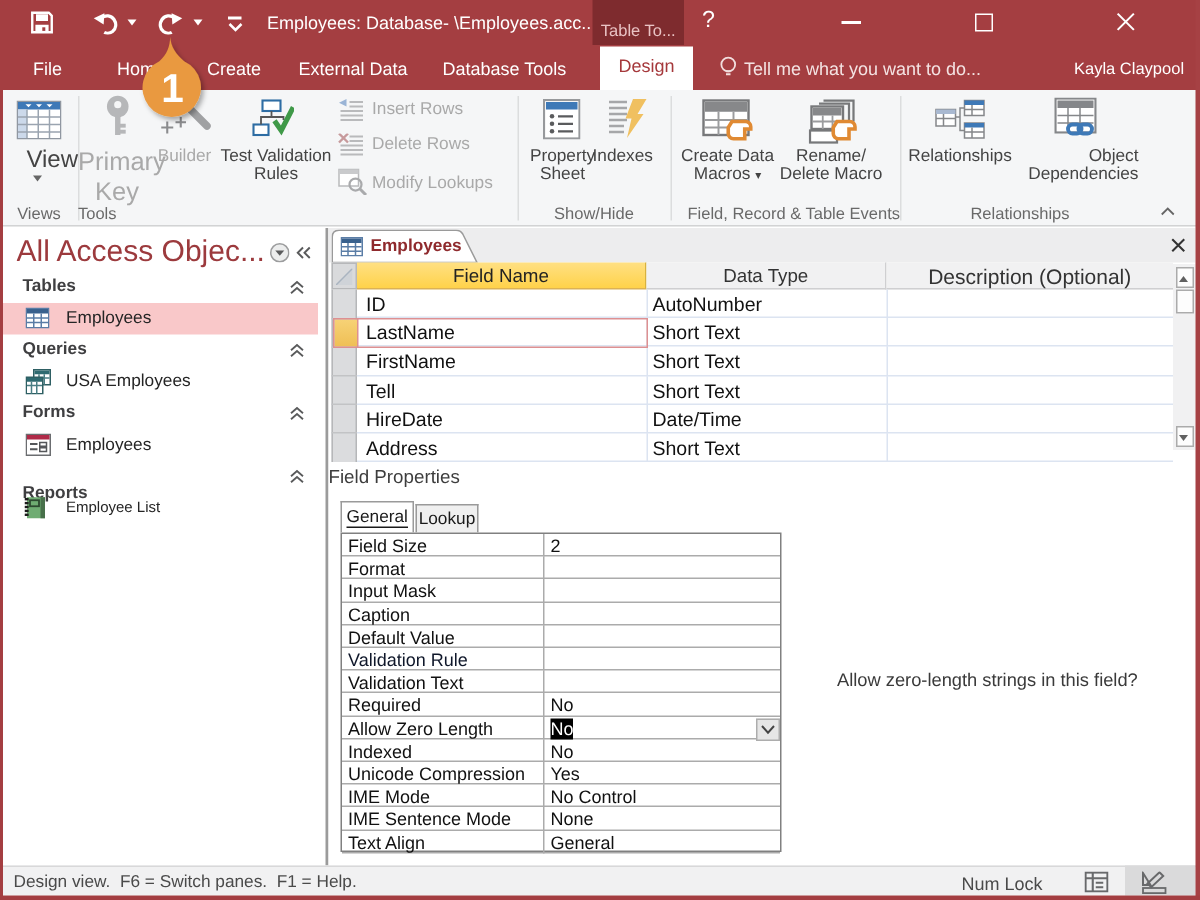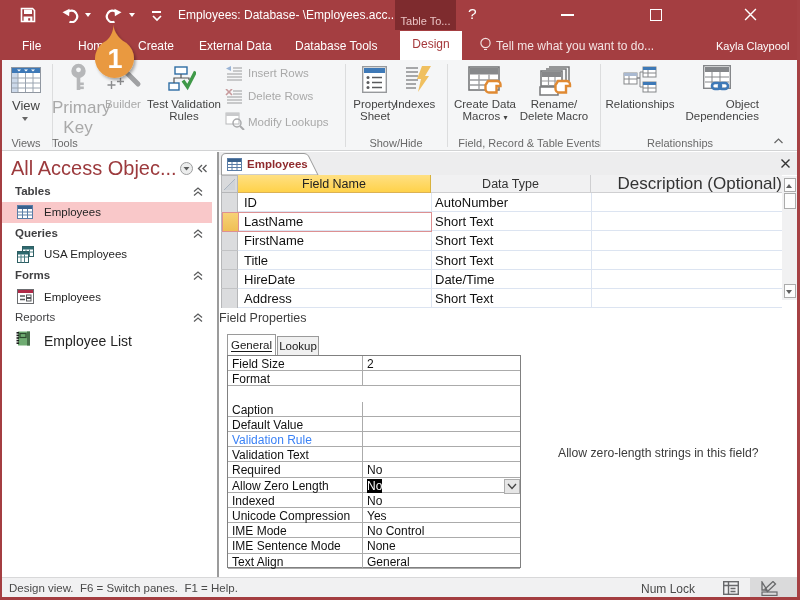--- a/index.html
+++ b/index.html
@@ -80,21 +80,21 @@
 <path d="M1 6 L5 2 L9 6" fill="none" stroke="#666" stroke-width="1.2"></path>
 </svg>
 
 <svg class="a" style="left:11px;top:67px" width="30" height="26" viewBox="0 0 30 26">
 <rect x="0.5" y="0.5" width="29" height="25" fill="#fff" stroke="#9097a1"></rect>
 <rect x="1" y="1" width="28" height="5" fill="#3e79b7"></rect>
 <path d="M6 2.5l2 2 2-2zM13 2.5l2 2 2-2zM20 2.5l2 2 2-2z" fill="#fff"></path>
 <rect x="1" y="6" width="6" height="19" fill="#ccd9ea"></rect>
 <path d="M7 6v19M14.5 6v19M22 6v19M1 11h28M1 16h28M1 21h28" stroke="#9aa4b0" stroke-width="1"></path>
 </svg>
-<div class="a" style="left:0;top:98px;width:52px;text-align:center;color:#444;font-size:13px">View</div>
+<div class="a" style="left:0;top:98px;width:52px;text-align:right;color:#444;font-size:16px">View</div>
 <div class="a" style="left:22px;top:117px;width:0;height:0;border-left:3.5px solid transparent;border-right:3.5px solid transparent;border-top:4px solid #666"></div>
 
 <svg class="a" style="left:68px;top:63px" width="22" height="28" viewBox="0 0 22 28">
 <circle cx="10.5" cy="8" r="7.2" fill="#b6b7b9"></circle>
 <circle cx="10.5" cy="6.8" r="2.4" fill="#f5f6f7"></circle>
 <rect x="8.7" y="14" width="3.6" height="13" fill="#b6b7b9"></rect>
 <rect x="12" y="19.5" width="3.8" height="2.6" fill="#b6b7b9"></rect>
 <rect x="12" y="23.5" width="3.8" height="2.6" fill="#b6b7b9"></rect>
 </svg>
 <div class="a" style="left:52px;top:98px;width:52px;text-align:center;color:#a9a9a9;font-size:17px">Primary<br>Key</div>
@@ -237,37 +237,37 @@
 </svg>
 <svg class="a" style="left:17px;top:289px" width="17" height="15" viewBox="0 0 17 15">
 <rect x="0.5" y="0.5" width="16" height="14" fill="#fff" stroke="#6b6d70"></rect>
 <rect x="1" y="1" width="15" height="3" fill="#b02a48"></rect>
 <path d="M3 7h5M3 10.5h5" stroke="#55575a" stroke-width="1.4"></path>
 <rect x="9.5" y="6" width="4.5" height="2.5" fill="none" stroke="#55575a"></rect>
 <rect x="9.5" y="9.5" width="4.5" height="2.5" fill="none" stroke="#55575a"></rect>
 </svg>
 <div class="a" style="left:44px;top:291px;color:#252525;font-size:11.5px">Employees</div>
 
-<div class="a" style="left:15px;top:311px;color:#3f3f41;font-size:11.5px;font-weight:normal">Reports</div>
+<div class="a" style="left:15px;top:323px;color:#3f3f41;font-size:11.5px;font-weight:bold">Reports</div>
 <svg class="a" style="left:193px;top:313px" width="10" height="10" viewBox="0 0 10 10">
 <path d="M1 4.5 L5 1 L9 4.5 M1 8.5 L5 5 L9 8.5" fill="none" stroke="#5a5b5c" stroke-width="1.2"></path>
 </svg>
 <svg class="a" style="left:16px;top:331px" width="15" height="15" viewBox="0 0 15 15">
 <rect x="2" y="0.5" width="12" height="14" fill="#6fac72"></rect>
 <rect x="11" y="0.5" width="3" height="14" fill="#47704a"></rect>
 <rect x="4" y="2.5" width="6" height="4" fill="none" stroke="#2d4a30" stroke-width="1.2"></rect>
 <g fill="#1c1c1c">
 <rect x="0.5" y="1" width="2.6" height="1.6"></rect>
         <rect x="0.5" y="3.6" width="2.6" height="1.6"></rect>
 <rect x="0.5" y="6.2" width="2.6" height="1.6"></rect>
         <rect x="0.5" y="8.8" width="2.6" height="1.6"></rect>
 <rect x="0.5" y="11.4" width="2.6" height="1.6"></rect>
 </g>
 </svg>
-<div class="a" style="left:44px;top:333px;color:#252525;font-size:14px">Employee List</div>
+<div class="a" style="left:44px;top:333px;color:#252525;font-size:10px">Employee List</div>
 
 <div class="a" style="left:219px;top:152px;width:578px;height:425px;background:#fff"></div>
 
 <div class="a" style="left:219px;top:152px;width:578px;height:23px;background:#ededee"></div>
 <svg class="a" style="left:221px;top:153px" width="100" height="22" viewBox="0 0 100 22">
 <path d="M0.5 22 L0.5 5 Q0.5 0.5 5 0.5 L83 0.5 Q86 0.5 87.5 3 L97 22 Z" fill="#fff" stroke="#9a9a9a"></path>
 </svg>
 <svg class="a" style="left:227px;top:158px" width="15" height="13" viewBox="0 0 15 13">
 <rect x="0.5" y="0.5" width="14" height="12" fill="#fff" stroke="#5a7da6"></rect>
 <rect x="1" y="1" width="13" height="3" fill="#39618d"></rect>
@@ -278,21 +278,21 @@
 <path d="M1.5 1.5 L9.5 9.5 M9.5 1.5 L1.5 9.5" stroke="#333" stroke-width="1.4"></path>
 </svg>
 
 <div class="a" style="left:221px;top:175px;width:17px;height:18px;background:#d9dadc;border:1px solid #b6b7b9"></div>
 <svg class="a" style="left:224px;top:179px" width="11" height="11" viewBox="0 0 11 11">
 <path d="M0 11 L11 0 L11 11 Z" fill="#cfd3d8"></path>
       <path d="M0 11 L11 0" stroke="#aab4c0" stroke-width="1"></path>
 </svg>
 <div class="a" style="left:238px;top:175px;width:193px;height:18px;background:linear-gradient(#ffe083,#ffd24a);border-bottom:1px solid #dcb254;border-right:1px solid #d8b23e;color:#222;font-size:12.5px;text-align:center;line-height:18px">Field Name</div>
 <div class="a" style="left:431px;top:175px;width:160px;height:18px;background:#f1f1f2;border-right:1px solid #cfcfd1;border-bottom:1px solid #cfcfd1;color:#333;font-size:12.5px;text-align:center;line-height:18px">Data Type</div>
-<div class="a" style="left:591px;top:175px;width:191px;height:18px;background:#f1f1f2;border-bottom:1px solid #cfcfd1;color:#333;font-size:17px;text-align:right;line-height:18px">Description (Optional)</div>
+<div class="a" style="left:591px;top:175px;width:191px;height:18px;background:#f1f1f2;border-bottom:1px solid #cfcfd1;color:#333;font-size:14px;text-align:center;line-height:18px">Description (Optional)</div>
 
 <div class="a" style="left:221px;top:193px;width:17px;height:115.2px;background:#dbdcde;border-left:1px solid #b6b7b9;border-right:1px solid #b6b7b9"></div>
 <div class="a" style="left:221px;top:212px;width:17px;height:1px;background:#c2c3c5"></div>
 <div class="a" style="left:221px;top:231px;width:17px;height:1px;background:#c2c3c5"></div>
 <div class="a" style="left:221px;top:250px;width:17px;height:1px;background:#c2c3c5"></div>
 <div class="a" style="left:221px;top:269px;width:17px;height:1px;background:#c2c3c5"></div>
 <div class="a" style="left:221px;top:288px;width:17px;height:1px;background:#c2c3c5"></div>
 <div id="rows" class="a" style="left:221px;top:193px;width:561px;height:115.2px;font-size:13px;color:#111">
       <div class="a" style="left:17px;top:0.0px;width:544px;height:19.2px;border-bottom:1px solid #dce4f1">
         <div class="a" style="left:6px;top:2px">ID</div>
@@ -306,21 +306,21 @@
         <div class="a" style="left:193px;top:0;width:1px;height:19.2px;background:#dce4f1"></div>
         <div class="a" style="left:353px;top:0;width:1px;height:19.2px;background:#dce4f1"></div>
       </div>
       <div class="a" style="left:17px;top:38.4px;width:544px;height:19.2px;border-bottom:1px solid #dce4f1">
         <div class="a" style="left:6px;top:2px">FirstName</div>
         <div class="a" style="left:197px;top:2px">Short Text</div>
         <div class="a" style="left:193px;top:0;width:1px;height:19.2px;background:#dce4f1"></div>
         <div class="a" style="left:353px;top:0;width:1px;height:19.2px;background:#dce4f1"></div>
       </div>
       <div class="a" style="left:17px;top:57.6px;width:544px;height:19.2px;border-bottom:1px solid #dce4f1">
-        <div class="a" style="left:6px;top:2px">Title</div>
+        <div class="a" style="left:6px;top:2px">Tell</div>
         <div class="a" style="left:197px;top:2px">Short Text</div>
         <div class="a" style="left:193px;top:0;width:1px;height:19.2px;background:#dce4f1"></div>
         <div class="a" style="left:353px;top:0;width:1px;height:19.2px;background:#dce4f1"></div>
       </div>
       <div class="a" style="left:17px;top:76.8px;width:544px;height:19.2px;border-bottom:1px solid #dce4f1">
         <div class="a" style="left:6px;top:2px">HireDate</div>
         <div class="a" style="left:197px;top:2px">Date/Time</div>
         <div class="a" style="left:193px;top:0;width:1px;height:19.2px;background:#dce4f1"></div>
         <div class="a" style="left:353px;top:0;width:1px;height:19.2px;background:#dce4f1"></div>
       </div>
@@ -351,31 +351,36 @@
       <div class="a" style="left:0;top:0.0px;width:292px;height:15.2px;border-bottom:1px solid #ababab;font-size:12px;color:#111">
         <div class="a" style="left:4px;top:1px">Field Size</div>
         <div class="a" style="left:134px;top:0;width:1px;height:15.2px;background:#ababab"></div>
         <div class="a" style="left:139px;top:1px">2</div>
       </div>
       <div class="a" style="left:0;top:15.2px;width:292px;height:15.2px;border-bottom:1px solid #ababab;font-size:12px;color:#111">
         <div class="a" style="left:4px;top:1px">Format</div>
         <div class="a" style="left:134px;top:0;width:1px;height:15.2px;background:#ababab"></div>
         <div class="a" style="left:139px;top:1px"></div>
       </div>
+      <div class="a" style="left:0;top:30.4px;width:292px;height:15.2px;border-bottom:1px solid #ababab;font-size:12px;color:#111">
+        <div class="a" style="left:4px;top:1px">Input Mask</div>
+        <div class="a" style="left:134px;top:0;width:1px;height:15.2px;background:#ababab"></div>
+        <div class="a" style="left:139px;top:1px"></div>
+      </div>
       <div class="a" style="left:0;top:45.6px;width:292px;height:15.2px;border-bottom:1px solid #ababab;font-size:12px;color:#111">
         <div class="a" style="left:4px;top:1px">Caption</div>
         <div class="a" style="left:134px;top:0;width:1px;height:15.2px;background:#ababab"></div>
         <div class="a" style="left:139px;top:1px"></div>
       </div>
       <div class="a" style="left:0;top:60.8px;width:292px;height:15.2px;border-bottom:1px solid #ababab;font-size:12px;color:#111">
         <div class="a" style="left:4px;top:1px">Default Value</div>
         <div class="a" style="left:134px;top:0;width:1px;height:15.2px;background:#ababab"></div>
         <div class="a" style="left:139px;top:1px"></div>
       </div>
-      <div class="a" style="left:0;top:76.0px;width:292px;height:15.2px;border-bottom:1px solid #ababab;font-size:12px;color:#3b82f6">
+      <div class="a" style="left:0;top:76.0px;width:292px;height:15.2px;border-bottom:1px solid #ababab;font-size:12px;color:#0f172a">
         <div class="a" style="left:4px;top:1px">Validation Rule</div>
         <div class="a" style="left:134px;top:0;width:1px;height:15.2px;background:#ababab"></div>
         <div class="a" style="left:139px;top:1px"></div>
       </div>
       <div class="a" style="left:0;top:91.2px;width:292px;height:15.2px;border-bottom:1px solid #ababab;font-size:12px;color:#111">
         <div class="a" style="left:4px;top:1px">Validation Text</div>
         <div class="a" style="left:134px;top:0;width:1px;height:15.2px;background:#ababab"></div>
         <div class="a" style="left:139px;top:1px"></div>
       </div>
       <div class="a" style="left:0;top:106.4px;width:292px;height:15.2px;border-bottom:1px solid #ababab;font-size:12px;color:#111">

